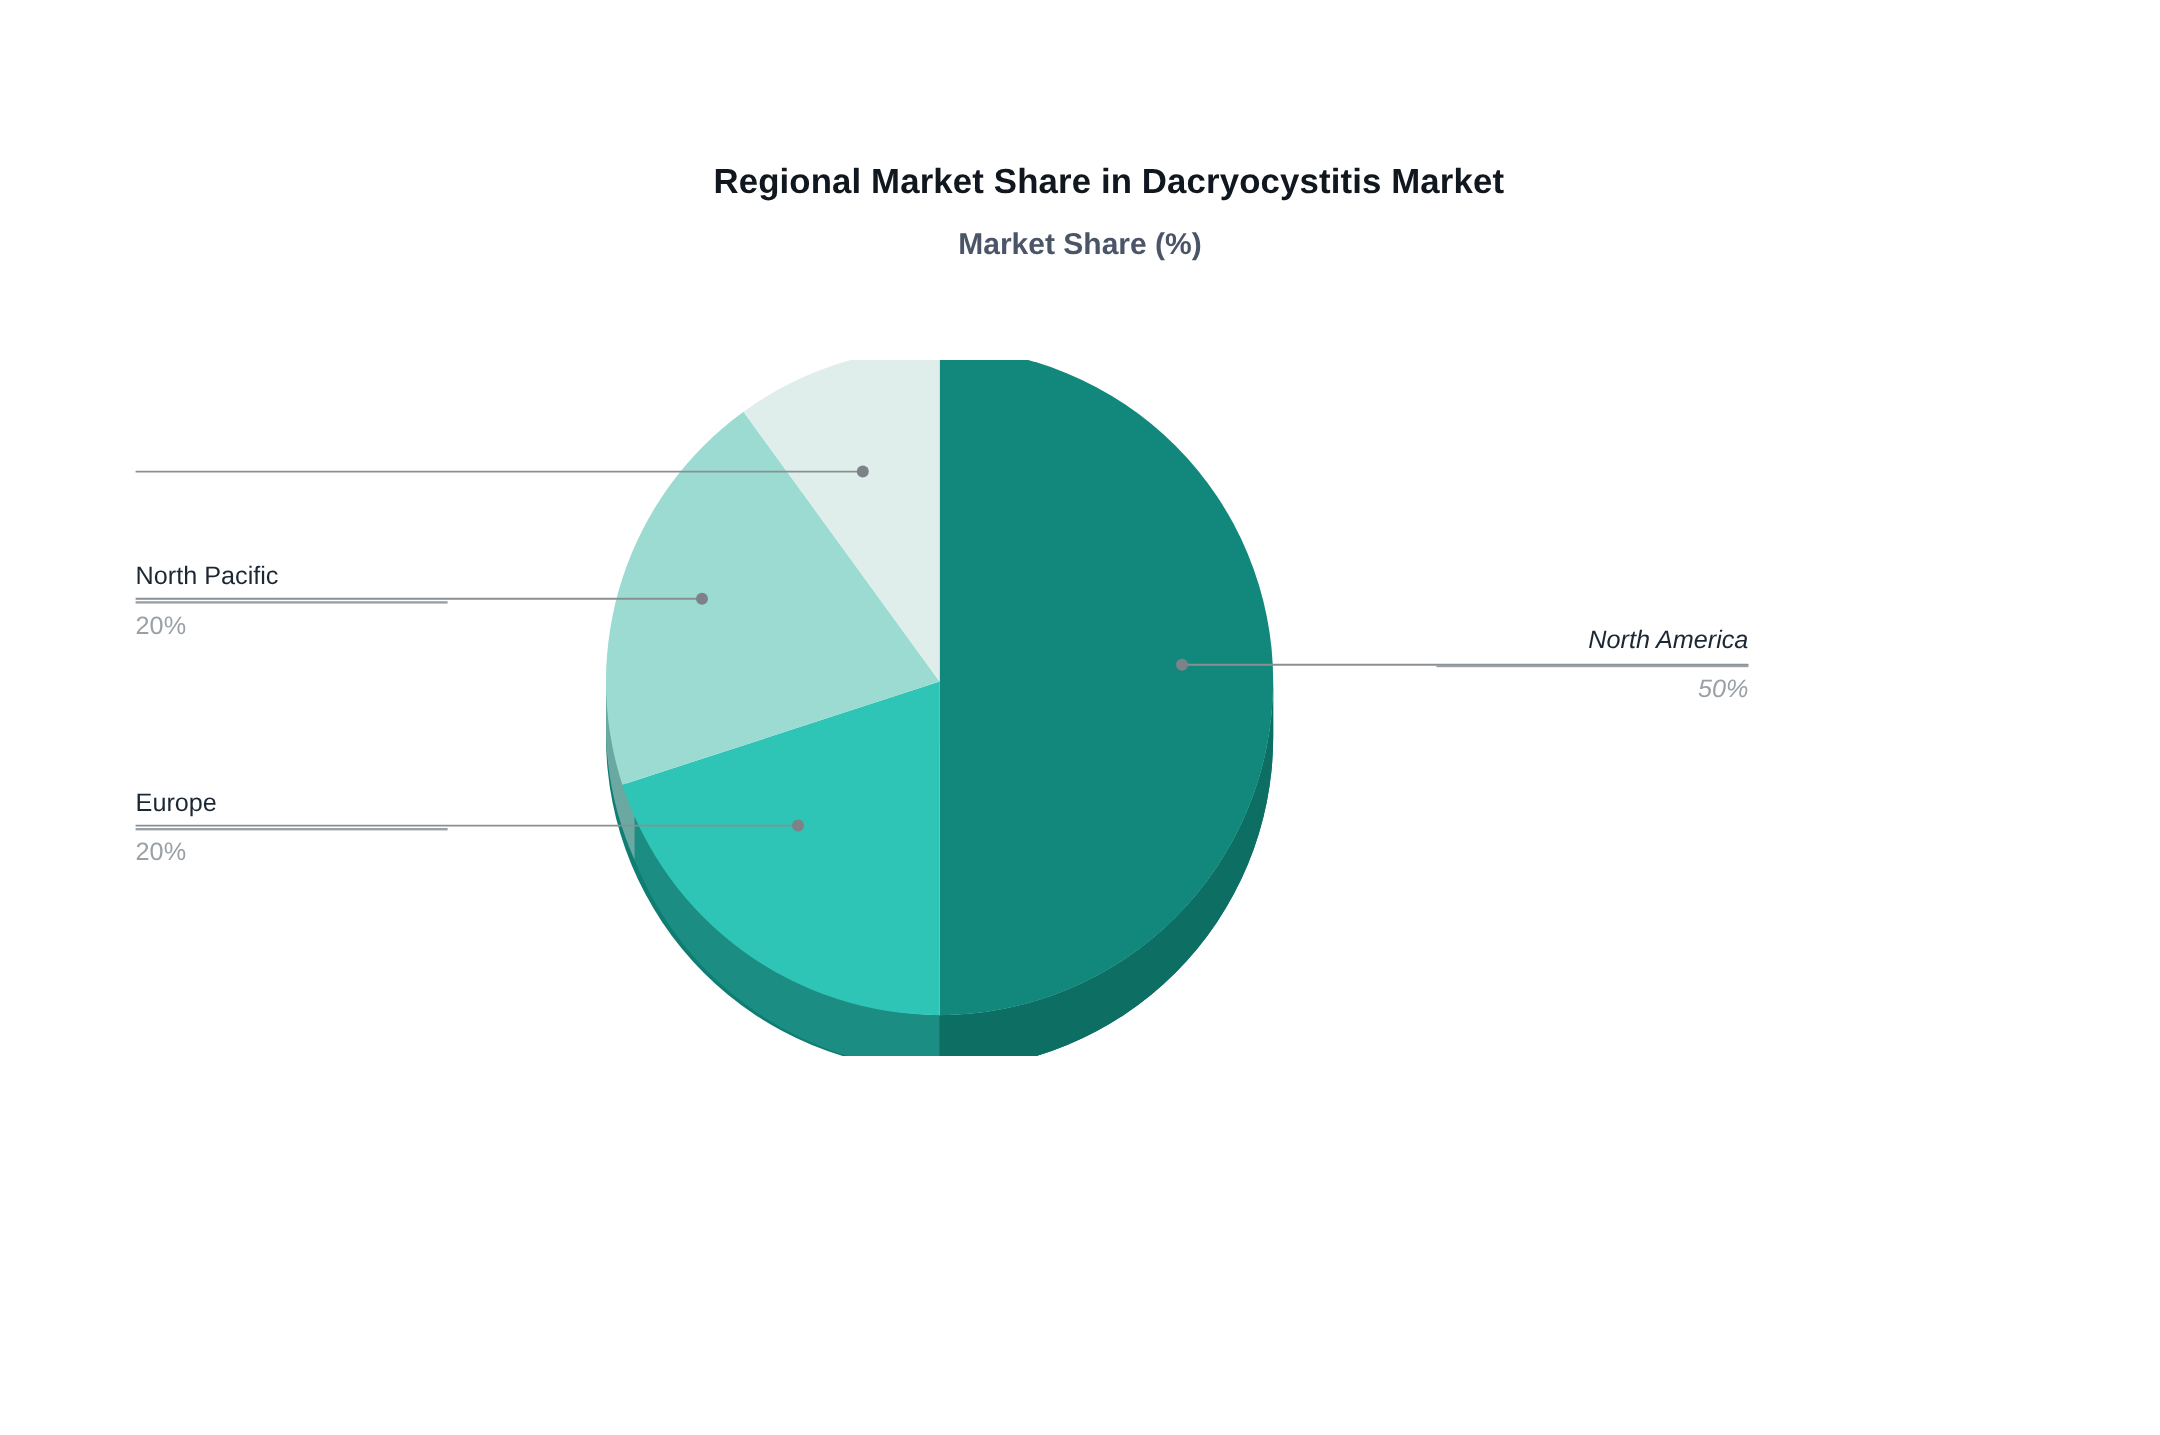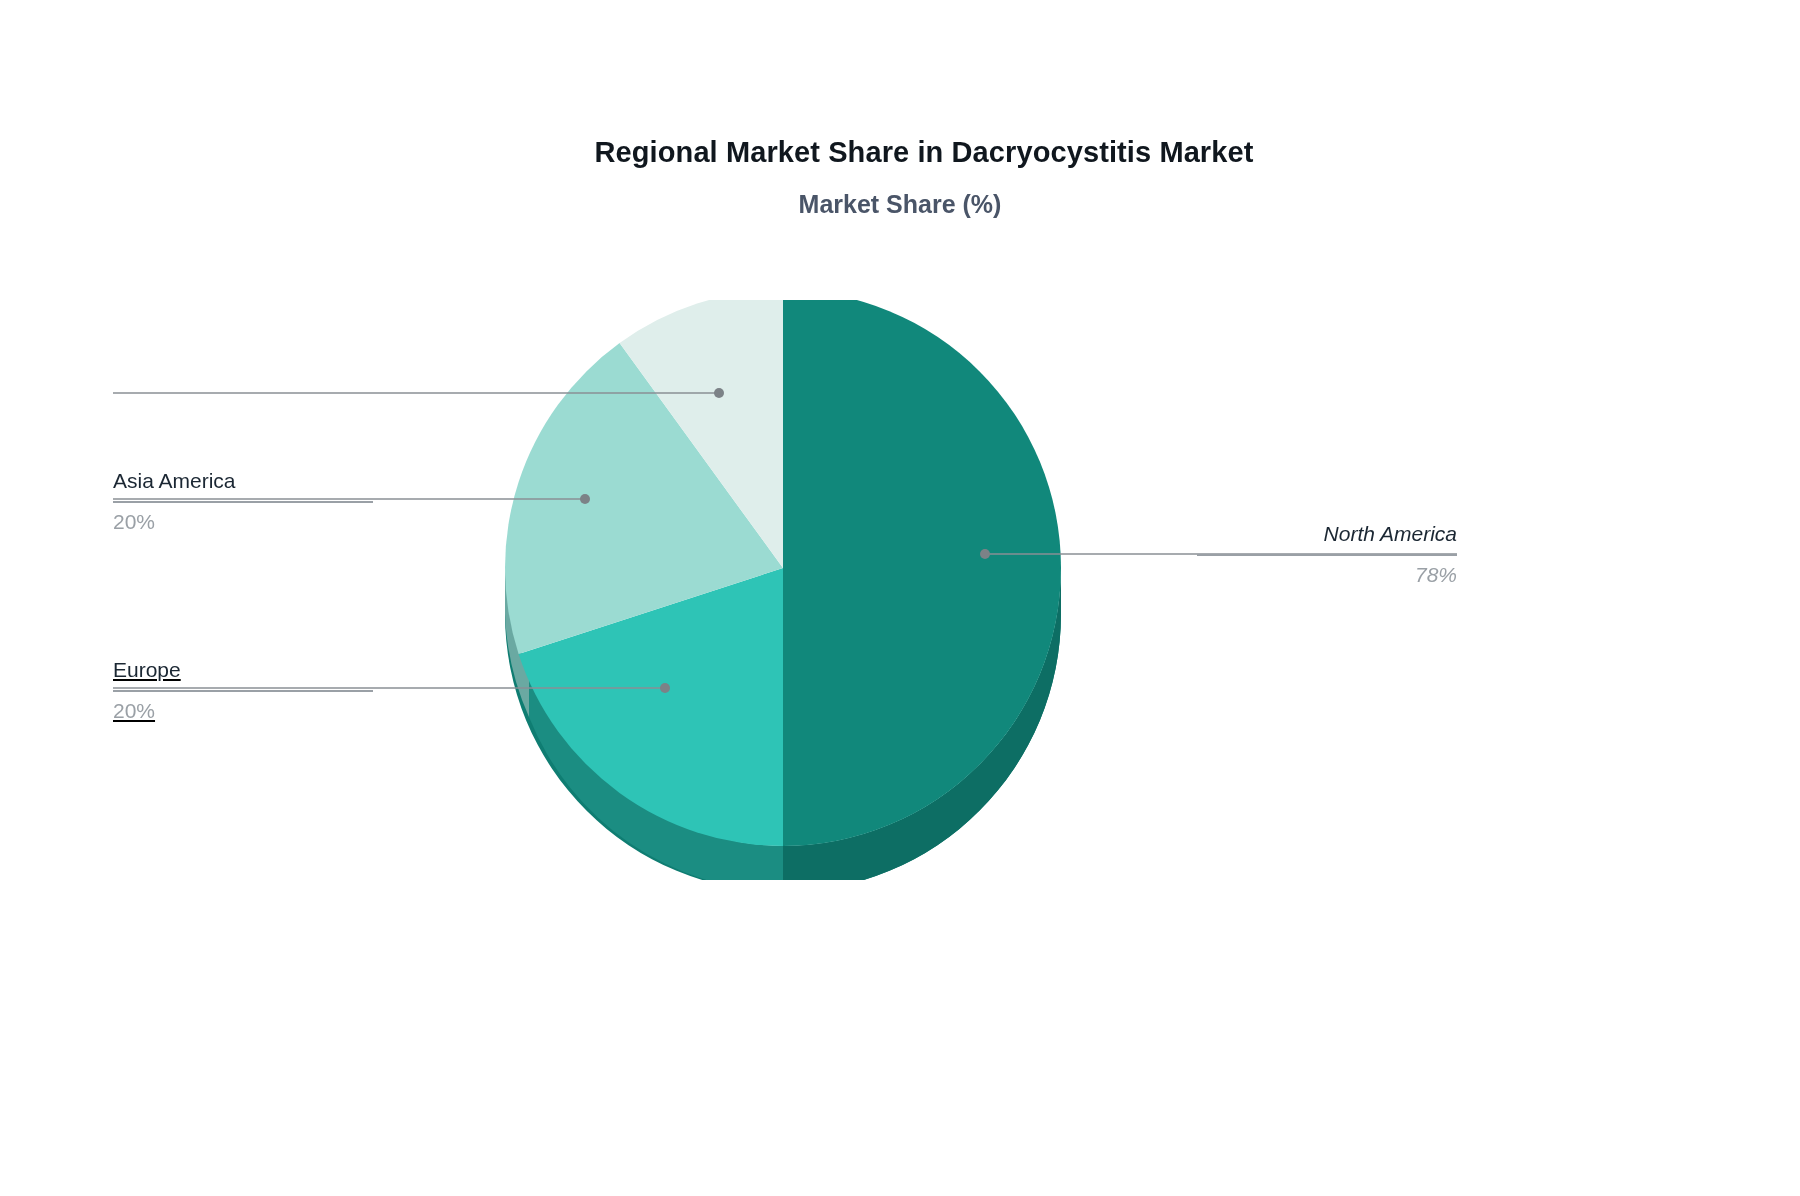--- a/index.html
+++ b/index.html
@@ -134,31 +134,31 @@
 
     <line x1="113" y1="688" x2="663" y2="688" stroke="#8a8f94" stroke-width="1.6"></line>
     <circle cx="665" cy="688" r="5" fill="#7c8287"></circle>
 
     <line x1="987" y1="554" x2="1457" y2="554" stroke="#8a8f94" stroke-width="1.6"></line>
     <circle cx="985" cy="554" r="5" fill="#7c8287"></circle>
   </svg>
 
 
   <div class="callout left" style="left:113px; top:468px; width:260px;">
-    <div class="cl-name">Asia America</div>
+    <div class="cl-name">North Pacific</div>
     <div class="cl-rule"></div>
     <div class="cl-value">20%</div>
   </div>
 
-  <div class="callout left" style="left:113px; top:657px; width:260px;text-decoration:underline;">
+  <div class="callout left" style="left:113px; top:657px; width:260px;">
     <div class="cl-name">Europe</div>
     <div class="cl-rule"></div>
     <div class="cl-value">20%</div>
   </div>
 
   <div class="callout right" style="left:1197px; top:521px; width:260px;">
     <div class="cl-name">North America</div>
     <div class="cl-rule"></div>
-    <div class="cl-value">78%</div>
+    <div class="cl-value">50%</div>
   </div>
 
 
 </div>
 
 </body></html>

